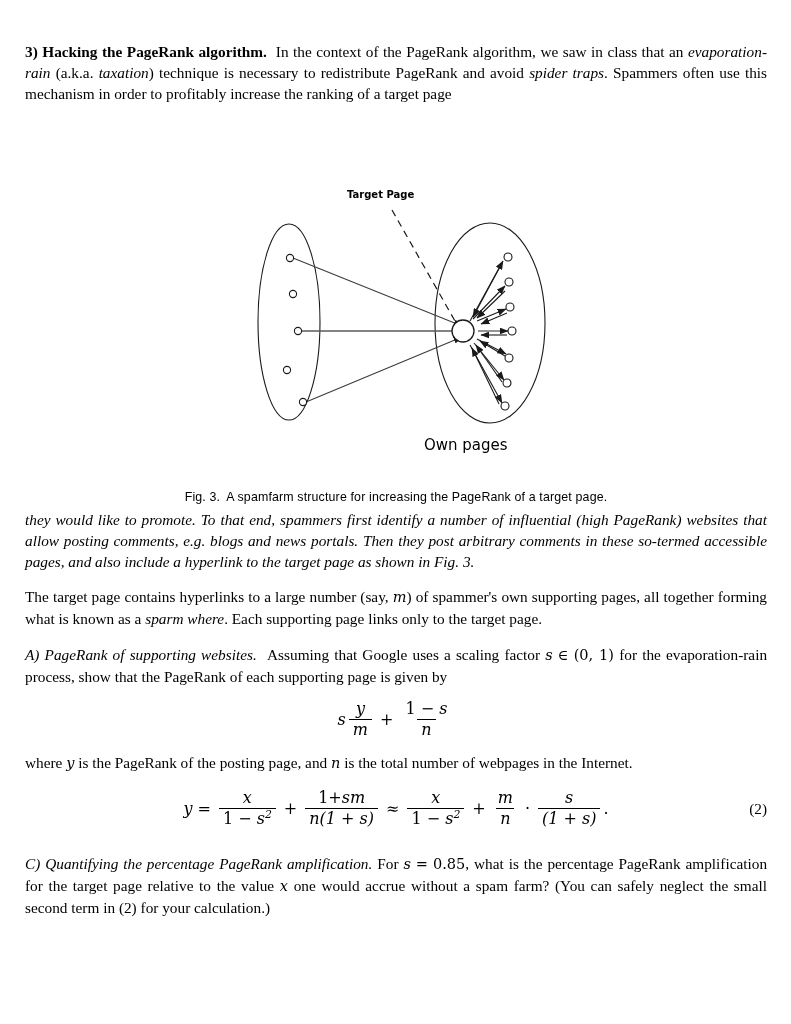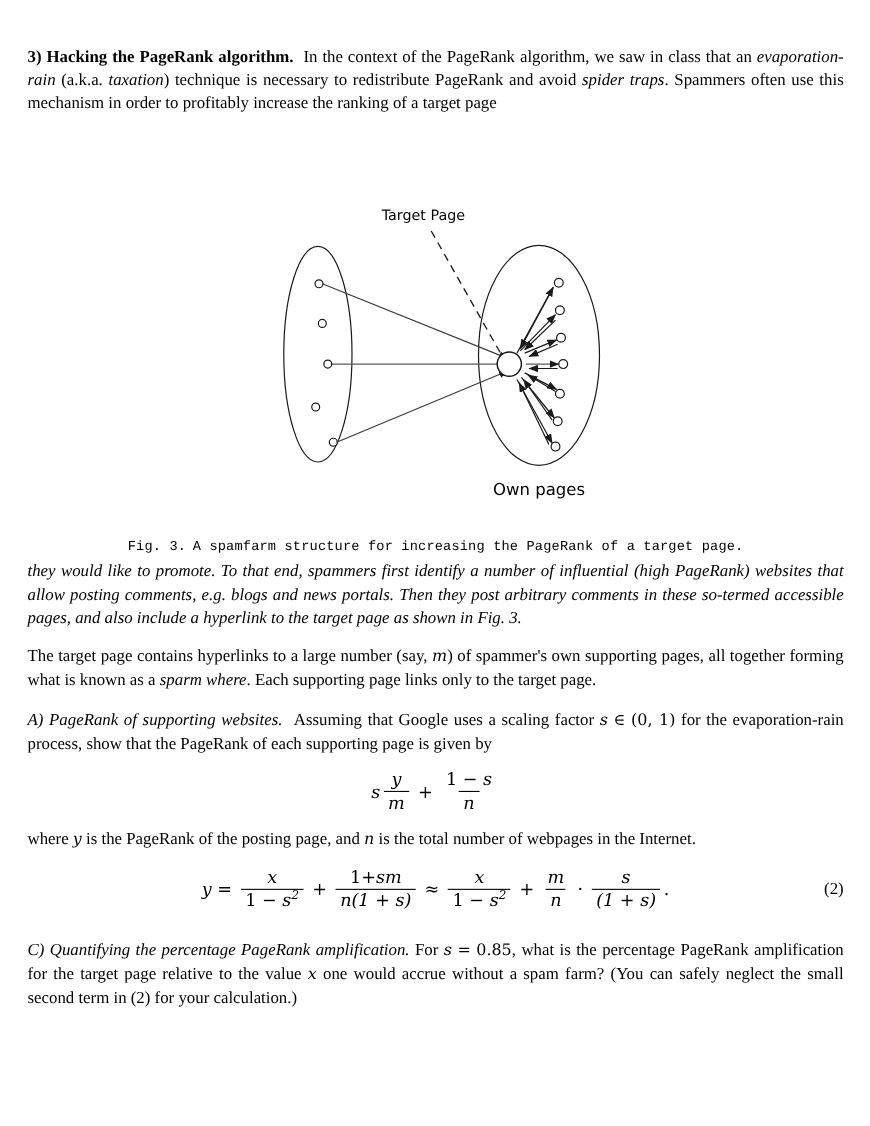--- a/index.html
+++ b/index.html
@@ -62,21 +62,21 @@
     left: 0;
     top: 0;
   }
   .fig-caption {
     position: absolute;
     left: 0;
     top: 313px;
     width: 742px;
     text-align: center;
     font-size: 12.4px;
-    font-family: Liberation Mono, monospace;
+    font-family: Liberation Sans, sans-serif;
     letter-spacing: 0.15px;
   }
   .fig-caption .capsp { display: inline-block; width: 6px; }
 
   
   .eq-display {
     position: relative;
     width: 742px;
     text-align: center;
     font-family: "DejaVu Serif", serif;
@@ -174,24 +174,24 @@
         <circle cx="487" cy="226" r="4" fill="#ffffff" stroke="#1a1a1a" stroke-width="1.1"></circle>
         <circle cx="484" cy="253" r="4" fill="#ffffff" stroke="#1a1a1a" stroke-width="1.1"></circle>
         <circle cx="482" cy="278" r="4" fill="#ffffff" stroke="#1a1a1a" stroke-width="1.1"></circle>
         <circle cx="480" cy="301" r="4" fill="#ffffff" stroke="#1a1a1a" stroke-width="1.1"></circle>
 
         <line x1="367" y1="105" x2="430" y2="216" stroke="#1a1a1a" stroke-width="1.2" stroke-dasharray="7,5"></line>
 
         <circle cx="438" cy="226" r="11" fill="#ffffff" stroke="#1a1a1a" stroke-width="1.3"></circle>
       </svg>
 
-      <div style="position:absolute; left:322px; top:84px; font-family:'DejaVu Sans', sans-serif; font-size:13px;">Target Page</div>
-
-
-      <div style="position:absolute; left:399px; top:330px; width:132px; text-align:center; font-family:'DejaVu Sans', sans-serif; font-size:15px; line-height:21px;">Own pages</div>
+      <div style="position:absolute; left:322px; top:84px; font-family:'DejaVu Sans', sans-serif; font-size:10px;font-weight:bold;">Target Page</div>
+
+
+      <div style="position:absolute; left:399px; top:330px; width:132px; text-align:left; font-family:'DejaVu Sans', sans-serif; font-size:15px; line-height:21px;">Own pages</div>
 
       <div class="fig-caption" style="top:385px;"><span>Fig. 3.</span><span class="capsp"></span><span>A spamfarm structure for increasing the PageRank of a target page.</span></div>
     </div>
 
     <p class="body-text" style="margin-top:59px;font-style:italic;">they would like to promote. To that end, spammers first identify a number of influential (high PageRank) websites that allow posting comments, e.g. blogs and news portals. Then they post arbitrary comments in these so-termed accessible pages, and also include a hyperlink to the target page as shown in Fig. 3.</p>
 
     <p class="body-text para-gap"><span>The target page contains hyperlinks to a large number (say, </span><span class="mathvar">m</span><span>) of spammer's own supporting pages, all together forming what is known as a </span><span class="it">sparm where</span><span>. Each supporting page links only to the target page.</span></p>
 
     <p class="body-text para-gap"><span class="it">A)</span>&nbsp;<span class="it">PageRank of supporting websites.</span>&nbsp;&nbsp;<span>Assuming that Google uses a scaling factor </span><span class="mathvar">s</span> <span class="mathup">∈</span> <span class="mathup">(0, 1)</span><span> for the evaporation-rain process, show that the PageRank of each supporting page is given by</span></p>
 

